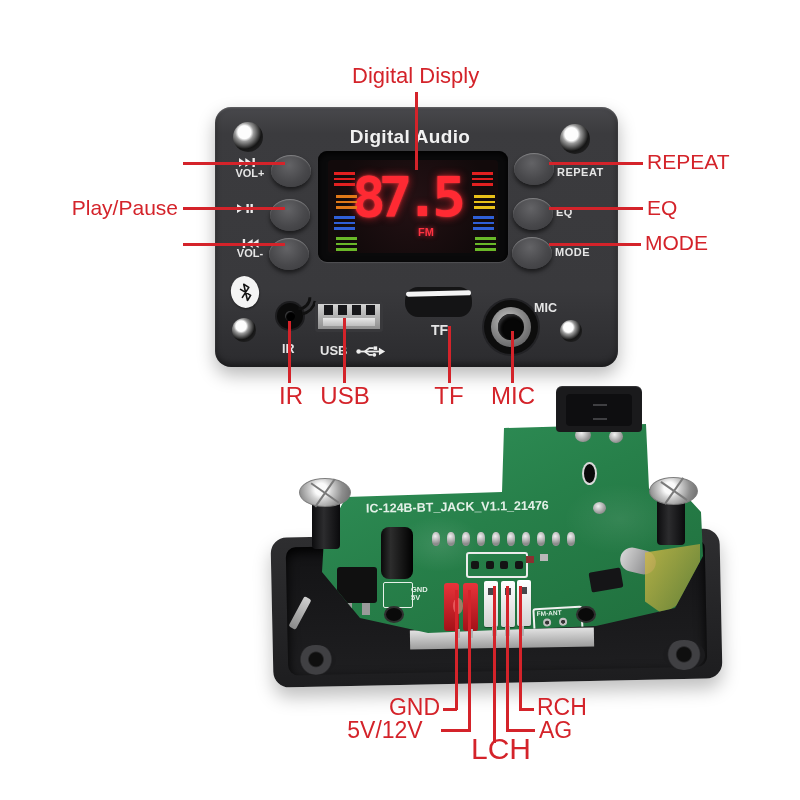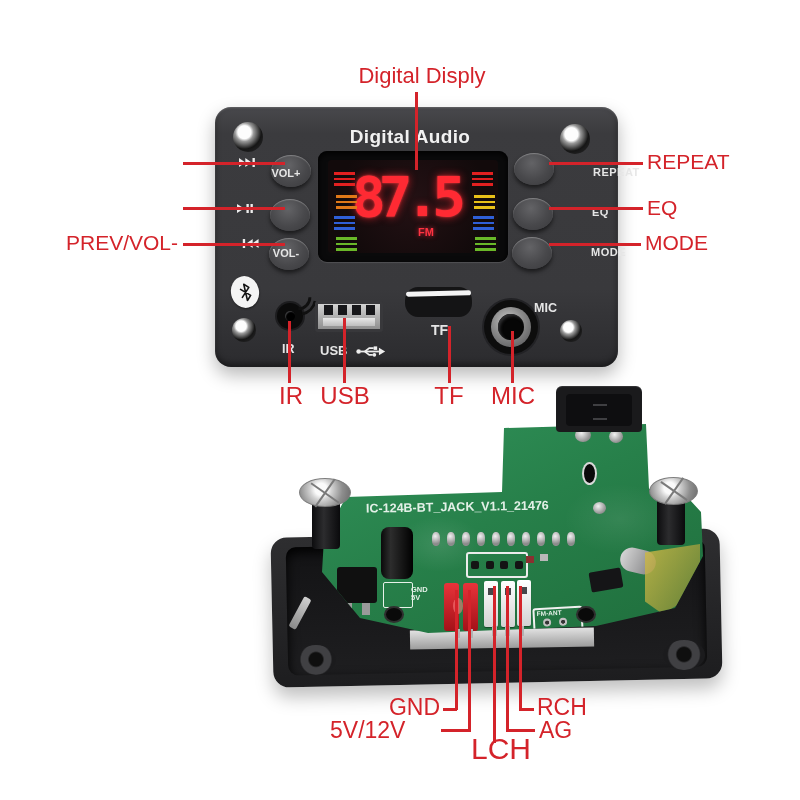--- a/index.html
+++ b/index.html
@@ -20,21 +20,21 @@
   .screen{left:328px;top:160px;width:170px;height:93px;border-radius:4px;
           background:radial-gradient(circle at 50% 45%,#241114 0%,#120a0b 75%);}
   .digits{left:352px;top:165px;width:126px;height:64px;line-height:64px;
           font-family:"DejaVu Sans Mono",monospace;font-weight:bold;font-size:56px;letter-spacing:-7px;
           color:var(--display-red);text-shadow:0 0 9px rgba(255,40,50,.75),0 0 2px rgba(255,80,80,.9);}
   .fm{color:#ff3342;font-weight:bold;font-size:11px;text-align:center;text-shadow:0 0 5px rgba(255,40,60,.8);}
   .bars{width:21px;height:16px;}
   .btn{border-radius:50%;
        background:radial-gradient(ellipse at 45% 32%,#636366 0%,#48484b 55%,#39393c 100%);
        box-shadow:0 3px 4px rgba(0,0,0,.55),inset 0 1px 1px rgba(255,255,255,.28);}
-  .wlabel{color:#e6e6e6;font-weight:bold;font-size:11px;white-space:nowrap;margin-left:36px;}
+  .wlabel{color:#e6e6e6;font-weight:bold;font-size:11px;white-space:nowrap;}
   .wlabel2{color:#e6e6e6;font-weight:bold;font-size:12.5px;white-space:nowrap;}
   
   .bt-badge{left:231px;top:276px;width:28px;height:32px;border-radius:50%;background:#f4f4f4;
             transform:rotate(-13deg);box-shadow:0 1px 2px rgba(0,0,0,.5);display:flex;align-items:center;justify-content:center;}
   .ir-body{left:277px;top:303px;width:26px;height:26px;border-radius:50%;background:#0b0b0b;
            box-shadow:0 0 0 2px #1d1d1f;}
   .ir-dot{left:285px;top:311px;width:10px;height:10px;border-radius:50%;background:#000;
           box-shadow:inset 1px 1px 1px #3c3c3e;}
   .usb-shell{left:315px;top:301px;width:68px;height:31px;border:3px solid #38383b;border-radius:3px;
              background:linear-gradient(#d2d2d2,#8f8f8f);box-sizing:border-box;}
@@ -166,26 +166,26 @@
 
   <div class="abs tf-body"></div>
   <div class="abs tf-stripe"></div>
   <div class="abs wlabel2" style="left:431px;top:322px;font-size:14px">TF</div>
 
   <div class="abs mic-outer"></div>
   <div class="abs mic-ring"></div>
   <div class="abs mic-hole"></div>
   <div class="abs wlabel2" style="left:534px;top:301px">MIC</div>
 
-  <div class="abs red-label" style="left:352px;top:64px;width:140px;text-align:center">Digital Disply</div>
+  <div class="abs red-label" style="left:352px;top:64px;width:140px;">Digital Disply</div>
   <div class="abs rline" style="left:415px;top:92px;width:3px;height:78px"></div>
 
   <div class="abs rline" style="left:183px;top:162px;width:102px;height:3px"></div>
+  <div class="abs red-label" style="left:35px;top:197px;width:143px;text-align:right;font-size:21px">Play/Pause</div>
   <div class="abs rline" style="left:183px;top:207px;width:102px;height:3px"></div>
-  <div class="abs red-label" style="left:35px;top:232px;width:143px;text-align:right;font-size:21px">PREV/VOL-</div>
   <div class="abs rline" style="left:183px;top:243px;width:102px;height:3px"></div>
 
   <div class="abs rline" style="left:549px;top:162px;width:94px;height:3px"></div>
   <div class="abs red-label" style="left:647px;top:151px;font-size:21px">REPEAT</div>
   <div class="abs rline" style="left:549px;top:207px;width:94px;height:3px"></div>
   <div class="abs red-label" style="left:647px;top:197px;font-size:21px">EQ</div>
   <div class="abs rline" style="left:549px;top:243px;width:92px;height:3px"></div>
   <div class="abs red-label" style="left:645px;top:232px;font-size:21px">MODE</div>
 
   <div class="abs rline" style="left:288px;top:321px;width:3px;height:62px"></div>
@@ -294,21 +294,21 @@
   <div class="abs cpin" style="left:492px;top:626px;width:5px;height:10px"></div>
   <div class="abs cpin" style="left:505px;top:626px;width:5px;height:10px"></div>
   <div class="abs cpin" style="left:519px;top:626px;width:5px;height:10px"></div>
 
   <div class="abs rline" style="left:455px;top:590px;width:3px;height:120px"></div>
   <div class="abs rline" style="left:443px;top:708px;width:14px;height:3px"></div>
   <div class="abs red-label" style="left:340px;top:695px;width:100px;text-align:right;font-size:23px">GND</div>
 
   <div class="abs rline" style="left:468px;top:590px;width:3px;height:142px"></div>
   <div class="abs rline" style="left:441px;top:729px;width:29px;height:3px"></div>
-  <div class="abs red-label" style="left:330px;top:718px;width:110px;text-align:left;font-size:23px">5V/12V</div>
+  <div class="abs red-label" style="left:330px;top:718px;width:110px;text-align:center;font-size:23px">5V/12V</div>
 
   <div class="abs rline" style="left:493px;top:586px;width:3px;height:157px"></div>
   <div class="abs red-label" style="left:471px;top:733px;font-size:30px">LCH</div>
 
   <div class="abs rline" style="left:506px;top:586px;width:3px;height:146px"></div>
   <div class="abs rline" style="left:508px;top:729px;width:27px;height:3px"></div>
   <div class="abs red-label" style="left:539px;top:718px;font-size:23px">AG</div>
 
   <div class="abs rline" style="left:519px;top:586px;width:3px;height:125px"></div>
   <div class="abs rline" style="left:521px;top:708px;width:13px;height:3px"></div>

